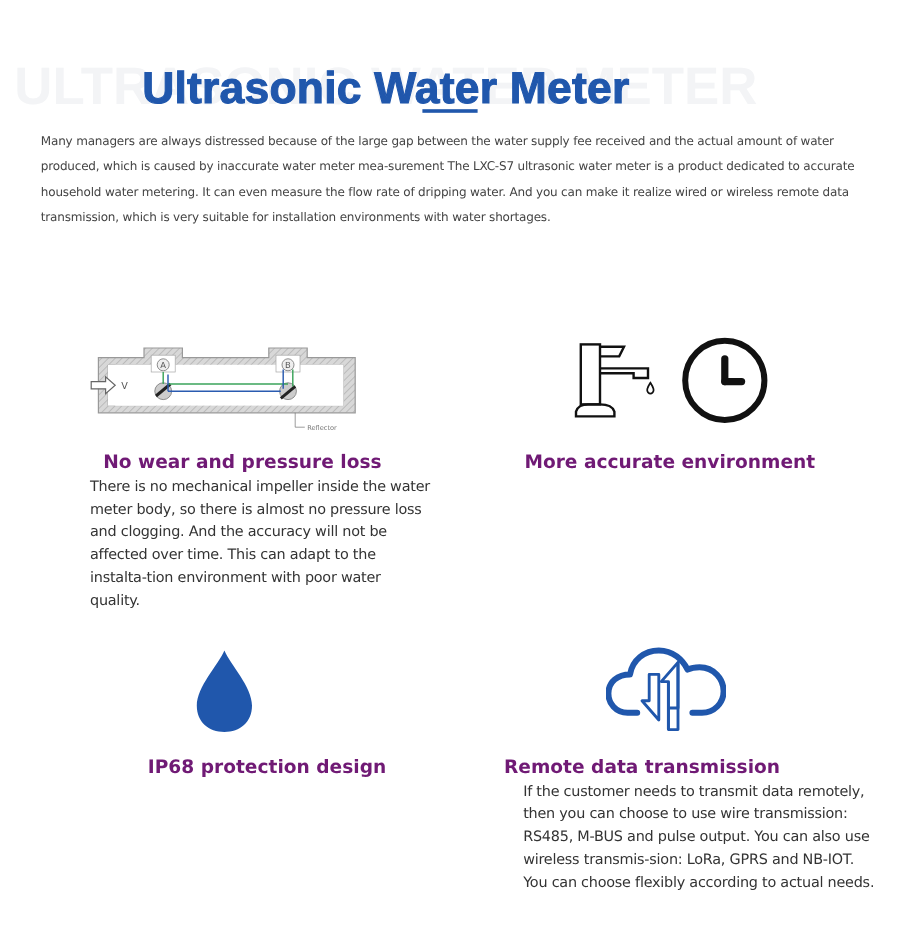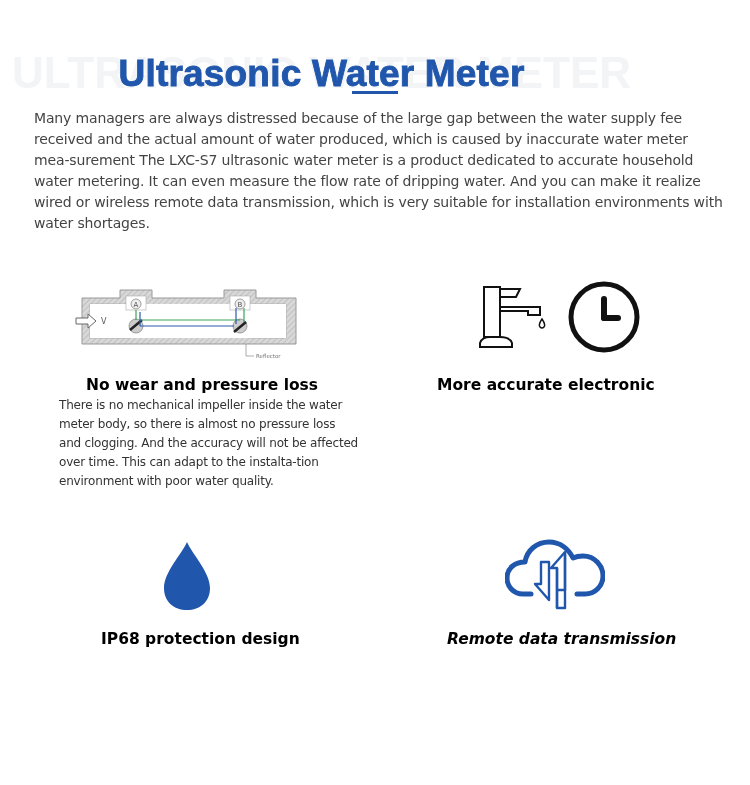--- a/index.html
+++ b/index.html
@@ -1,24 +1,24 @@
 <!DOCTYPE html>
 <html><head>
 <meta charset="utf-8">
 <style>
   html, body { margin: 0; padding: 0; background: #ffffff; }
   body { width: 750px; height: 785px; position: relative; overflow: hidden; font-family: "DejaVu Sans", sans-serif; color: #333333; }
   .hero { position: absolute; left: 0; top: 44px; width: 620px; height: 70px; padding-left: 23px; }
   .hero-bg { position: absolute; left: 0; right: 0; top: 4px; text-align: center; font-family: "Liberation Sans", sans-serif; font-weight: 900; font-size: 44px; letter-spacing: 0px; color: #f3f4f6; white-space: nowrap; }
   .hero-title { position: absolute; left: 0; right: 0; top: 9px; text-align: center; font-family: "Liberation Sans", sans-serif; font-weight: bold; font-size: 37px; color: #2057ac; letter-spacing: 0.2px; -webkit-text-stroke: 0.9px #2057ac; }
   .underline { position: absolute; left: 352px; top: 91px; width: 46px; height: 3px; background: #2057ac; }
-  .intro { position: absolute; left: 34px; top: 108px; width: 690px; font-size: 14px; line-height: 21px; color: #444444; margin: 0; letter-spacing: -0.15px; }
+  .intro { position: absolute; left: 34px; top: 108px; width: 690px; font-size: 10px; line-height: 21px; color: #444444; margin: 0; letter-spacing: -0.15px; }
   .feature { position: absolute; }
-  .feature .ftitle { font-family: "DejaVu Sans", sans-serif; font-weight: bold; font-size: 15.5px; color: #000000; margin: 0; white-space: nowrap; }
-  .feature .fbody { font-size: 12px; line-height: 19px; color: #333333; margin: 2px 0 0 0; letter-spacing: -0.2px; }
+  .feature .ftitle { font-family: "DejaVu Sans", sans-serif; font-weight: bold; font-size: 15.5px; color: #701a75; margin: 0; white-space: nowrap; }
+  .feature .fbody { font-size: 12px; line-height: 19px; color: #333333; margin: 2px 0 0 16px; letter-spacing: -0.2px; }
   .icon-box { position: absolute; }
 </style>
 </head>
 <body>
 
 <div class="hero">
   <div class="hero-bg">ULTRASONIC WATER METER</div>
   <h1 class="hero-title" style="margin:0;">Ultrasonic Water Meter</h1>
 </div>
 <div class="underline"></div>
@@ -83,37 +83,38 @@
       <path d="M8 66 V62 Q10 56 18 56 H28 Q38 56 40 62 V66 Z"></path>
     </g>
     <path d="M70 38 Q66 44 68 46 Q70 48 72 46 Q74 44 70 38 Z" fill="none" stroke="#111" stroke-width="1.5"></path>
 
     <circle cx="132" cy="36" r="33" fill="none" stroke="#111" stroke-width="5"></circle>
     <line x1="132" y1="18" x2="132" y2="37" stroke="#111" stroke-width="6" stroke-linecap="round"></line>
     <line x1="132" y1="37" x2="146" y2="37" stroke="#111" stroke-width="6" stroke-linecap="round"></line>
   </svg>
 </div>
 <div class="feature" style="left:420px; top:376px; width:310px;">
-  <h3 class="ftitle" style="margin-left:17px;">More accurate electronic</h3>
+  <h3 class="ftitle" style="margin-left:17px;">More accurate environment</h3>
 </div>
 
 <div class="icon-box" style="left:162px; top:540px; width:50px; height:72px;">
   <svg width="50" height="72" viewBox="0 0 50 72">
     <path d="M25 2 C20 14 2 32 2 48 C2 62 12 70 25 70 C38 70 48 62 48 48 C48 32 30 14 25 2 Z" fill="#2057ac"></path>
   </svg>
 </div>
 <div class="feature" style="left:59px; top:630px; width:310px;">
-  <h3 class="ftitle" style="margin-left:42px;">IP68 protection design</h3>
+  <h3 class="ftitle" style="margin-left:17px;text-align:center;">IP68 protection design</h3>
 </div>
 
 <div class="icon-box" style="left:505px; top:538px; width:100px; height:72px;">
   <svg width="100" height="72" viewBox="0 0 100 72">
     <path d="M26 56 H18 C8 56 2 48 2 40 C2 30 10 24 20 24 C22 12 32 4 44 4 C56 4 64 12 68 20 C72 18 76 18 78 18 C90 18 98 28 98 38 C98 48 90 56 80 56 H72" fill="none" stroke="#2057ac" stroke-width="5" stroke-linejoin="round" stroke-linecap="round"></path>
 
     <path d="M36 24 H44 V62 L30 46 H36 Z" fill="#fff" stroke="#2057ac" stroke-width="2.4" stroke-linejoin="round"></path>
 
     <path d="M52 70 V30 H46 L60 14 V52 H52" fill="#fff" stroke="#2057ac" stroke-width="2.4" stroke-linejoin="round"></path>
     <path d="M52 30 V70 H60 V14" fill="none" stroke="#2057ac" stroke-width="2.4" stroke-linejoin="round"></path>
   </svg>
 </div>
 <div class="feature" style="left:420px; top:630px; width:310px;">
-  <h3 class="ftitle" style="margin-left:27px;font-style:italic;">Remote data transmission</h3>
+  <h3 class="ftitle" style="">Remote data transmission</h3>
+  <p class="fbody">If the customer needs to transmit data remotely, then you can choose to use wire transmission: RS485, M-BUS and pulse output. You can also use wireless transmis-sion: LoRa, GPRS and NB-IOT. You can choose flexibly according to actual needs.</p>
 </div>
 
 </body></html>

